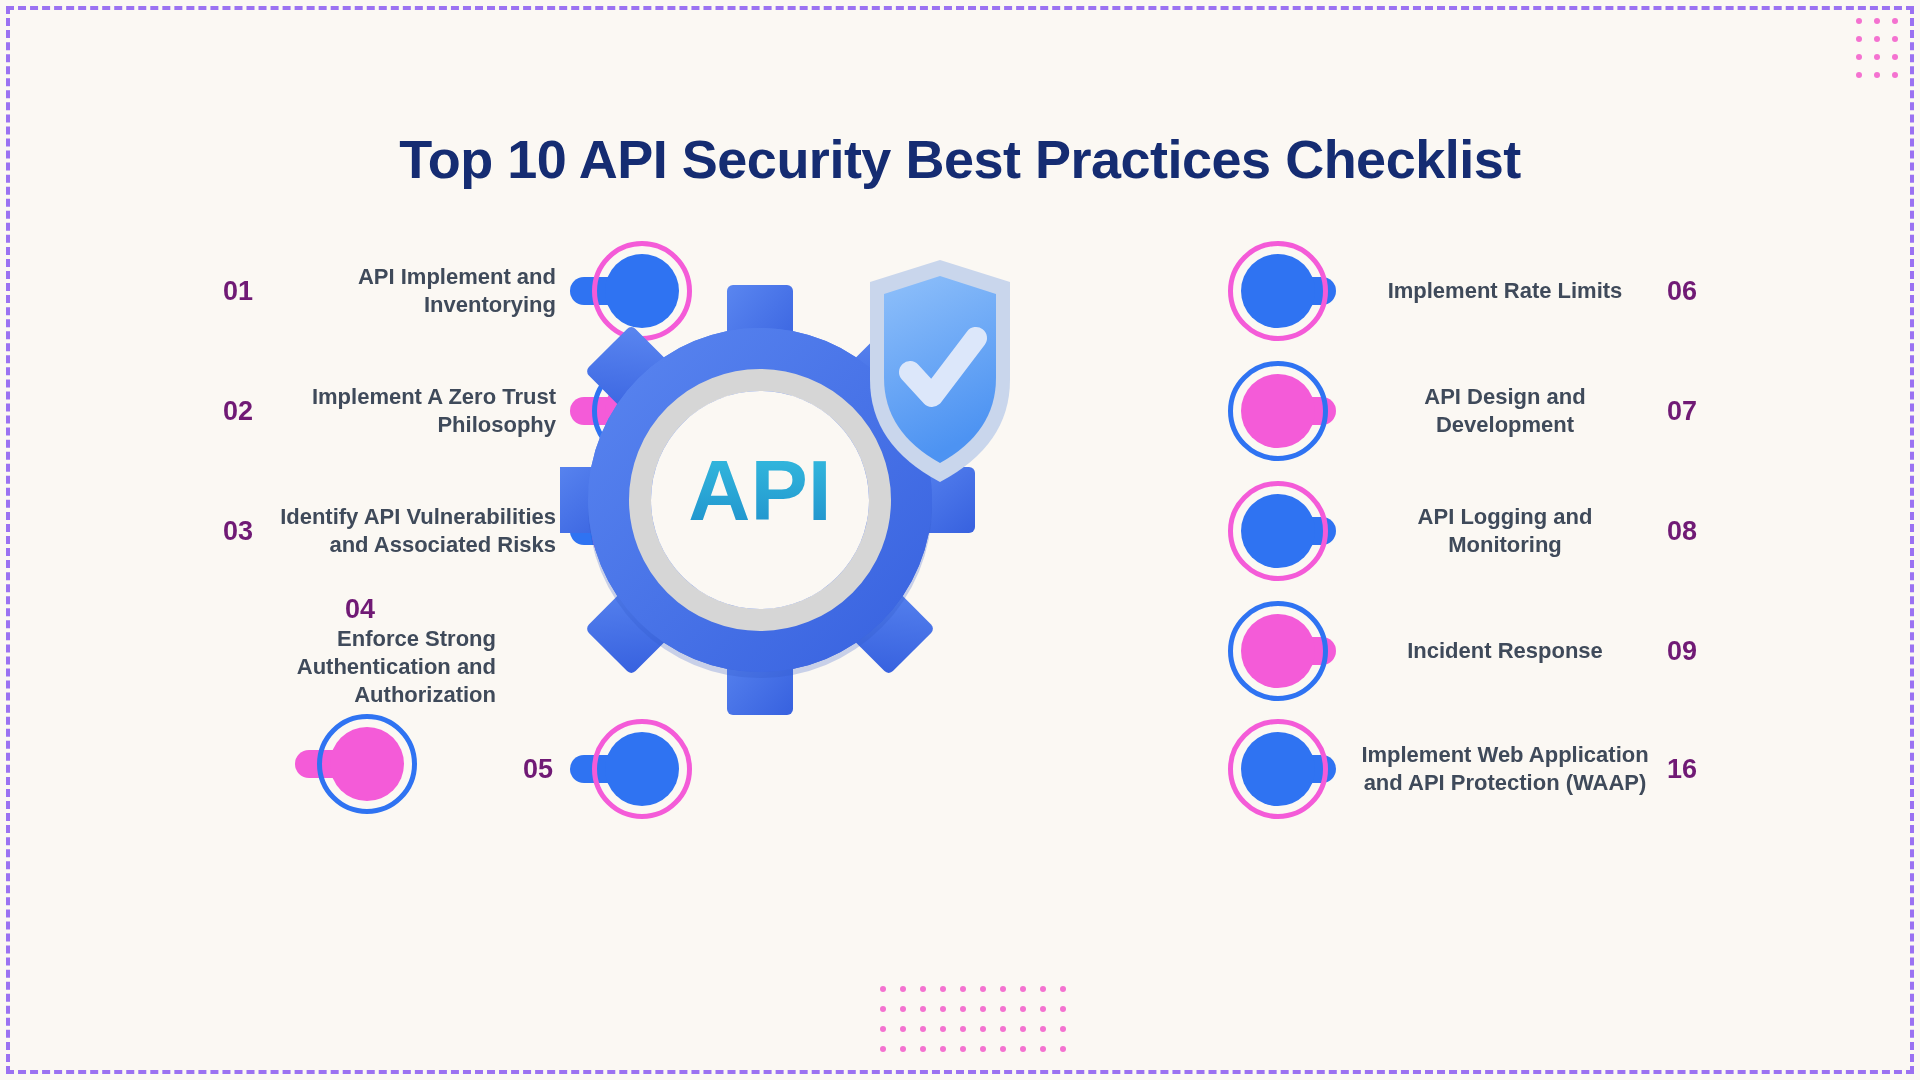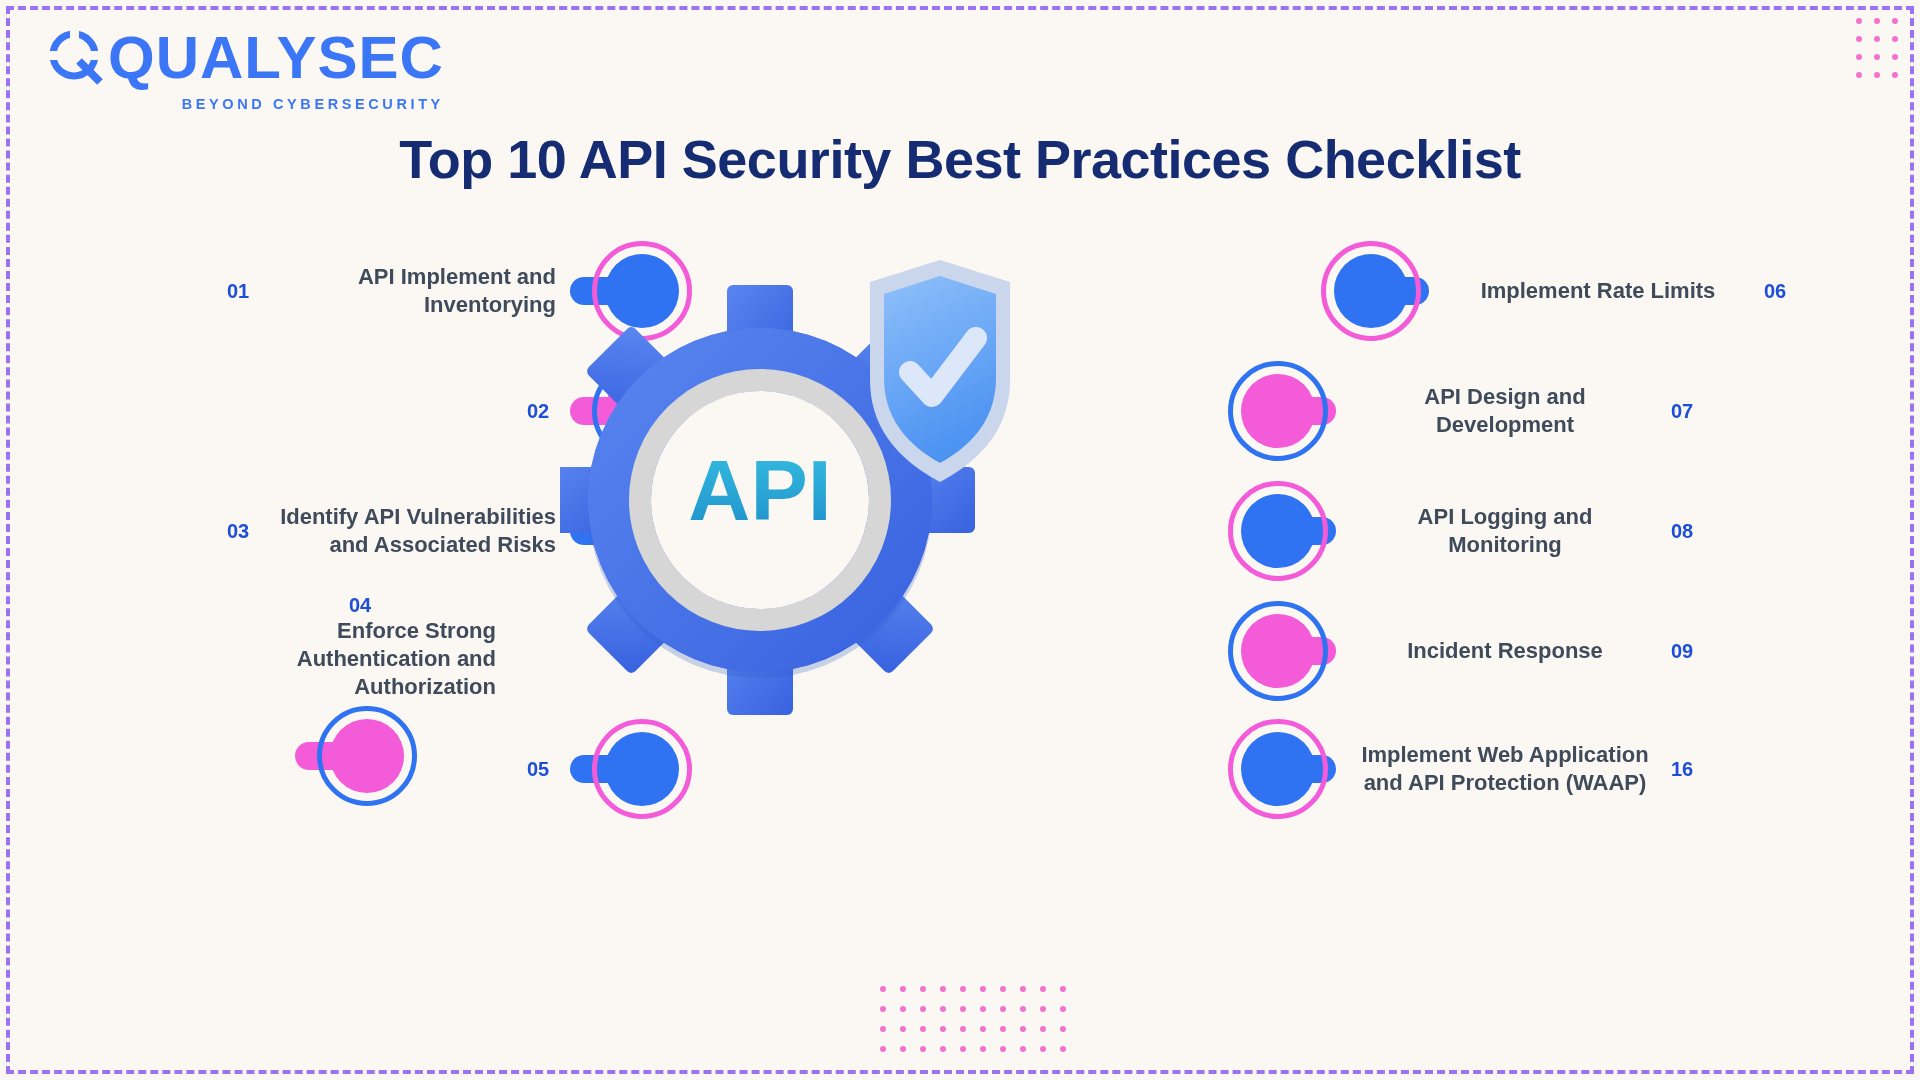--- a/index.html
+++ b/index.html
@@ -63,21 +63,21 @@
   #col-right { right:20px; }
 
   .row {
     display:flex; align-items:center;
     position:absolute; width:680px;
   }
   .row.left  { flex-direction:row; justify-content:flex-end; }
   .row.right { flex-direction:row; justify-content:flex-start; }
 
   .num {
-    font-size:20px; font-weight:bold; color:#1d4ed8;
+    font-size:27px; font-weight:bold; color:#701a75;
     flex:0 0 auto; width:64px; text-align:center;
   }
   .label {
     font-size:22px; font-weight:bold; color:#3F4A5A;
     line-height:1.28; flex:0 0 auto; width:300px;
   }
   .row.left  .label { text-align:right; padding-right:14px; }
   .row.right .label { text-align:center; padding-left:10px; }
 
   
@@ -173,52 +173,38 @@
       <span></span>
       <span></span>
       <span></span>
       <span></span>
       <span></span>
       <span></span>
       <span></span>
       <span></span>
   </div>
 
-  <div id="logo">
-    <div class="wordmark">
-      <span class="qmark">
-        <svg width="58" height="58" viewBox="0 0 58 58">
-          <circle cx="26" cy="26" r="21" fill="none" stroke="#3B76F6" stroke-width="7"></circle>
-          <rect x="22" y="0" width="9" height="12" fill="#FBF8F3"></rect>
-          <rect x="0" y="22" width="12" height="9" fill="#FBF8F3"></rect>
-          <rect x="40" y="22" width="12" height="9" fill="#FBF8F3"></rect>
-          <line x1="31" y1="32" x2="52" y2="53" stroke="#3B76F6" stroke-width="8" stroke-linecap="butt"></line>
-        </svg>
-      </span>
-      <span>QUALYSEC</span>
-    </div>
-    <div class="tagline">BEYOND CYBERSECURITY</div>
-  </div>
 
   <div id="title">Top 10 API Security Best Practices Checklist</div>
 
   <div class="col" id="col-left">
 
     <div class="row left" style="top:0px;">
       <span class="num">01</span>
       <span class="label">API Implement and Inventorying</span>
       <span class="marker">
         <span class="stub"></span>
         <span class="ring"></span>
         <span class="dot"></span>
       </span>
     </div>
 
     <div class="row left" style="top:120px;">
       <span class="num">02</span>
+      <span class="label">Implement A Zero Trust Philosophy</span>
       <span class="marker pink">
         <span class="stub"></span>
         <span class="ring"></span>
         <span class="dot"></span>
       </span>
     </div>
 
     <div class="row left" style="top:240px; width:710px; margin-left:-30px;">
       <span class="num">03</span>
       <span class="label">Identify API Vulnerabilities and Associated Risks</span>
@@ -244,21 +230,21 @@
       <span class="marker">
         <span class="stub"></span>
         <span class="ring"></span>
         <span class="dot"></span>
       </span>
     </div>
   </div>
 
   <div class="col" id="col-right">
 
-    <div class="row right" style="top:0px;justify-content:center;">
+    <div class="row right" style="top:0px;">
       <span class="marker">
         <span class="stub"></span>
         <span class="ring"></span>
         <span class="dot"></span>
       </span>
       <span class="label">Implement Rate Limits</span>
       <span class="num">06</span>
     </div>
 
     <div class="row right" style="top:120px;">

